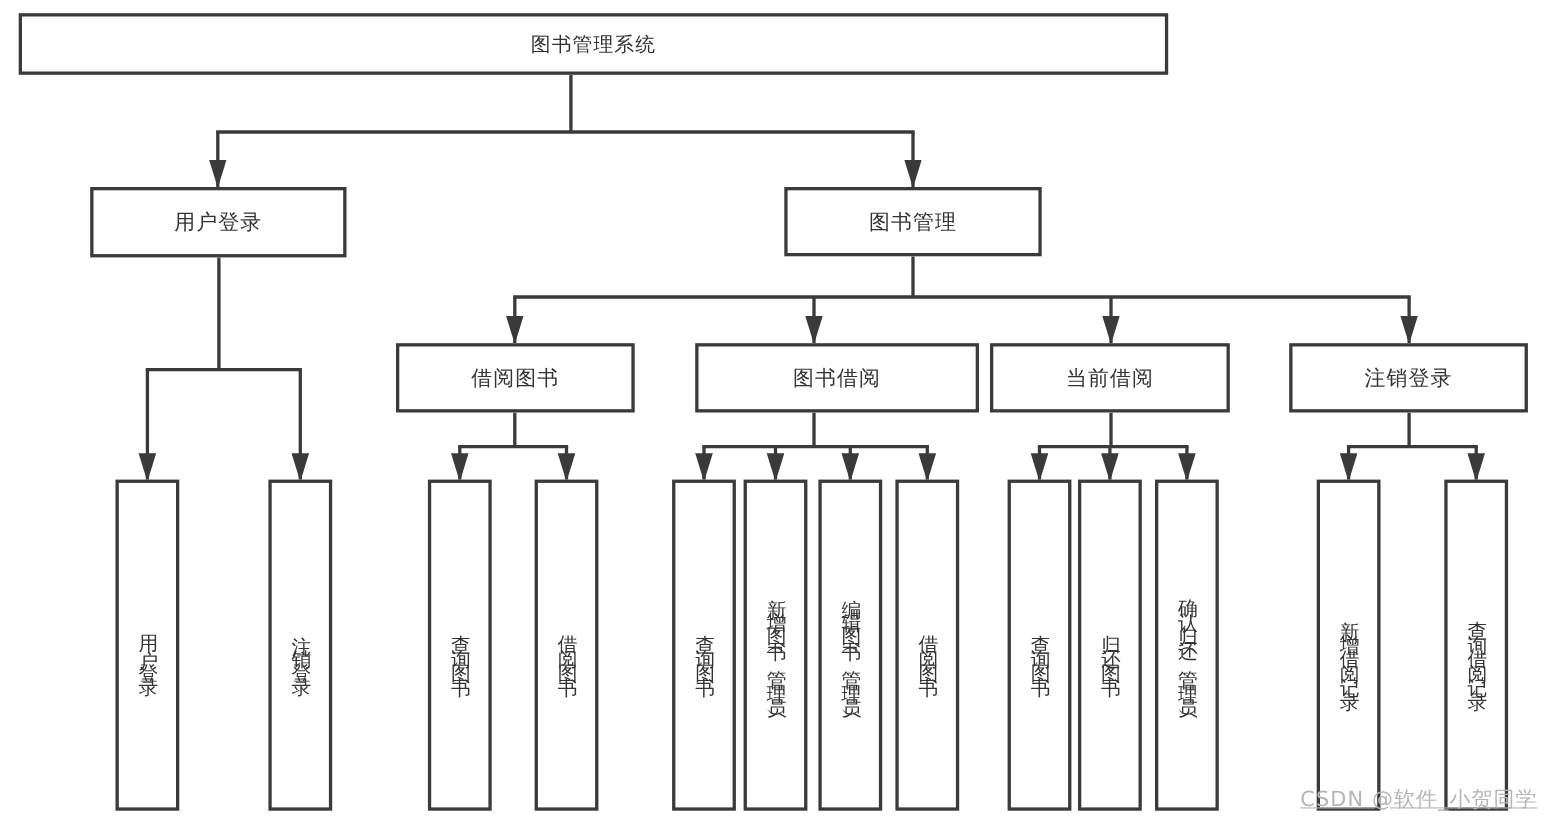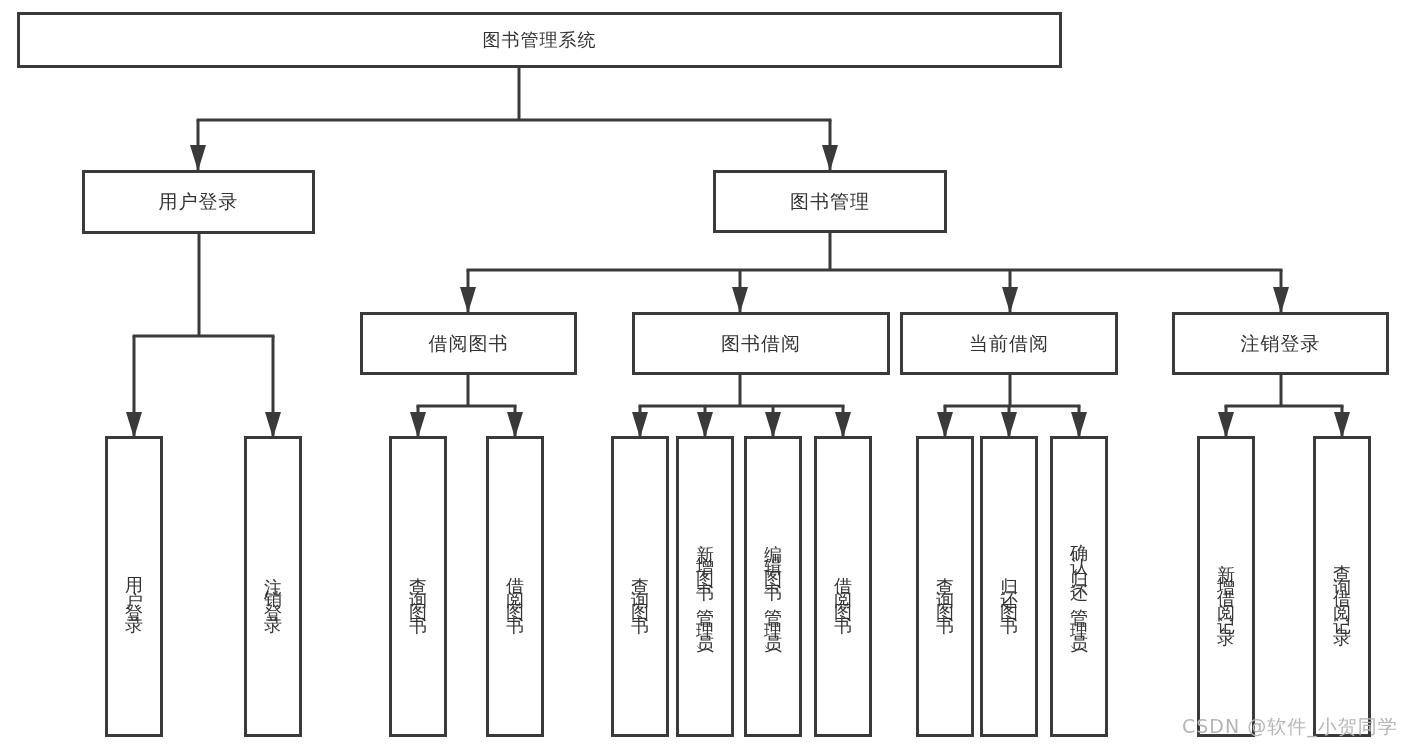--- a/index.html
+++ b/index.html
@@ -33,20 +33,21 @@
     padding-top:4px;
   }
   .root{font-size:18px;}
   .watermark{
     position:absolute;
     left:1182px;top:714px;
     font-size:19px;
     color:#b5b5b5;
     letter-spacing:1px;
     white-space:nowrap;
+    text-decoration:underline;
   }
 </style>
 </head>
 <body>
 
 <div id="canvas">
 
   <svg id="wires" width="1405" height="747" viewBox="0 0 1405 747" stroke="#3a3a3a" stroke-width="3" fill="none">
     <defs>
       <marker id="arrow" markerWidth="28" markerHeight="18" refX="25" refY="8" orient="auto" markerUnits="userSpaceOnUse">

